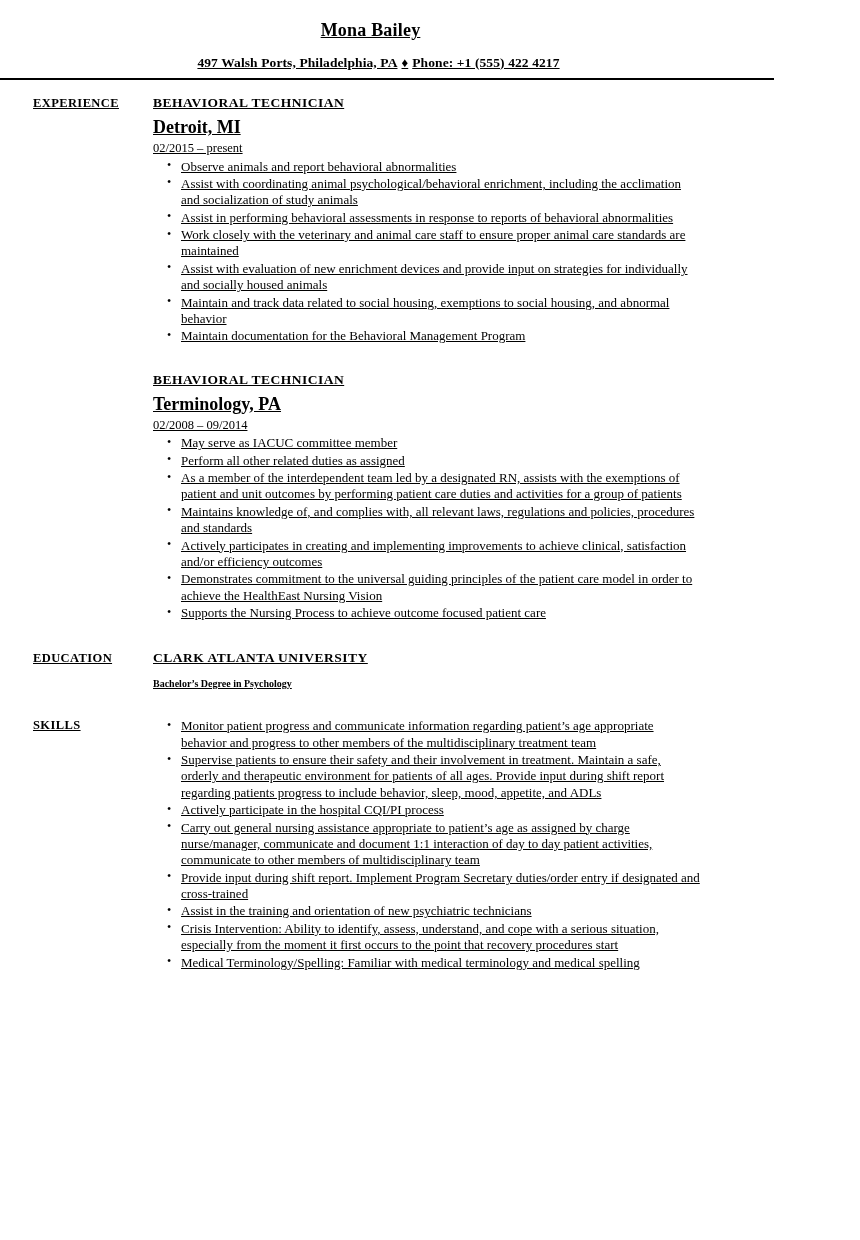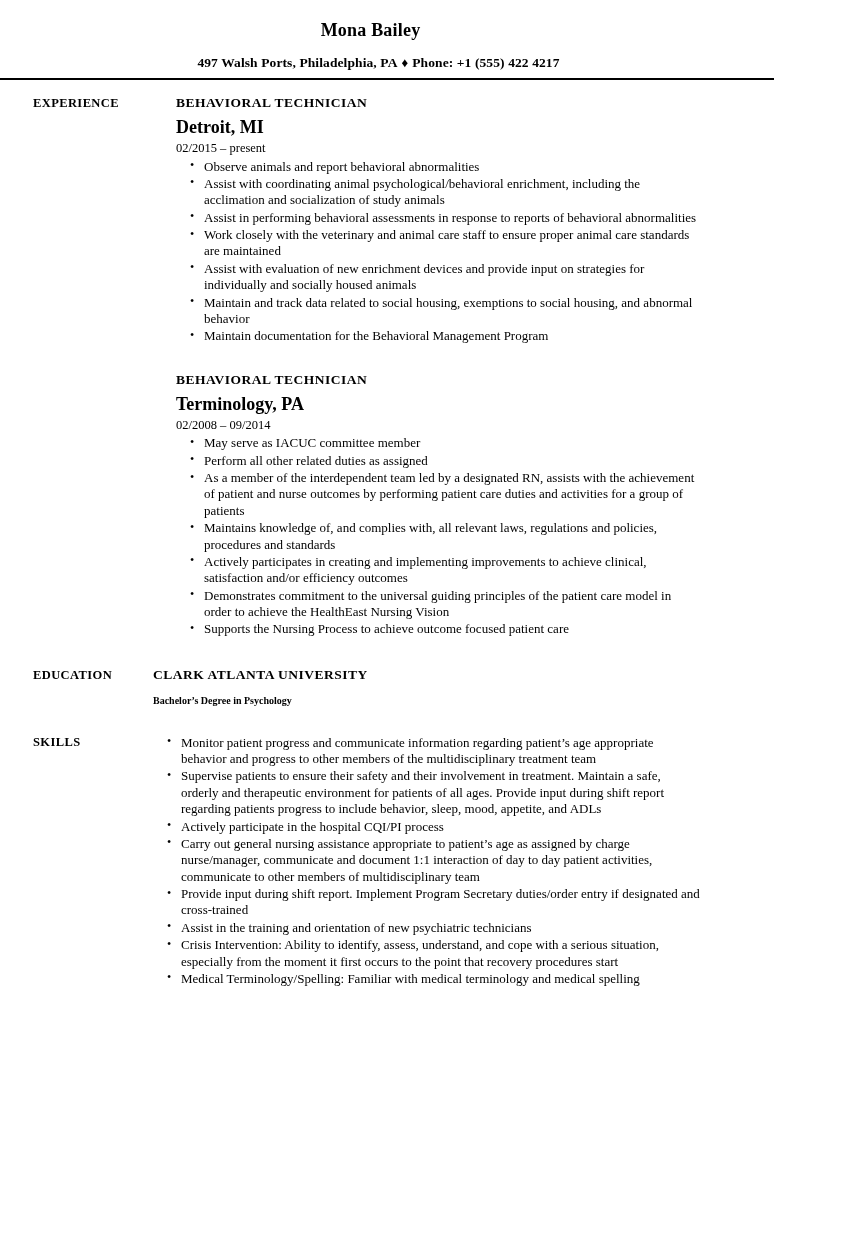--- a/index.html
+++ b/index.html
@@ -14,20 +14,21 @@
     font-family: "Liberation Serif", "DejaVu Serif", serif;
     color: #000000;
     position: relative;
     overflow: hidden;
   }
   .page {
     position: relative;
     width: 741px;
     height: 1240px;
     padding: 0;
+    text-decoration: underline;
   }
 
   
   .header {
     padding-top: 20px;
     text-align: center;
   }
   .full-name {
     font-size: 18px;
     font-weight: bold;
@@ -67,21 +68,21 @@
     font-weight: bold;
     letter-spacing: 0.4px;
     line-height: 1.35;
     padding-top: 0px;
   }
   .section-body {
     flex: 1 1 auto;
     min-width: 0;
   }
 
-  #experience-section { margin-top: 15px; gap: 23px; }
+  #experience-section { margin-top: 15px; }
   #education-section  { margin-top: 29px; }
   #skills-section     { margin-top: 27px; }
 
   
   .job { margin-bottom: 0; }
   .job + .job { margin-top: 27px; }
 
   .job-title {
     font-size: 13.5px;
     font-weight: bold;
@@ -171,21 +172,21 @@
         </ul>
       </div>
 
       <div class="job">
         <div class="job-title">BEHAVIORAL TECHNICIAN</div>
         <div class="job-location">Terminology, PA</div>
         <div class="job-dates">02/2008 – 09/2014</div>
         <ul class="bullets">
           <li>May serve as IACUC committee member</li>
           <li>Perform all other related duties as assigned</li>
-          <li>As a member of the interdependent team led by a designated RN, assists with the achievement of patient and nurse outcomes by performing patient care duties and activities for a group of patients</li>
+          <li>As a member of the interdependent team led by a designated RN, assists with the exemptions of patient and unit outcomes by performing patient care duties and activities for a group of patients</li>
           <li>Maintains knowledge of, and complies with, all relevant laws, regulations and policies, procedures and standards</li>
           <li>Actively participates in creating and implementing improvements to achieve clinical, satisfaction and/or efficiency outcomes</li>
           <li>Demonstrates commitment to the universal guiding principles of the patient care model in order to achieve the HealthEast Nursing Vision</li>
           <li>Supports the Nursing Process to achieve outcome focused patient care</li>
         </ul>
       </div>
 
     </div>
   </div>
 

